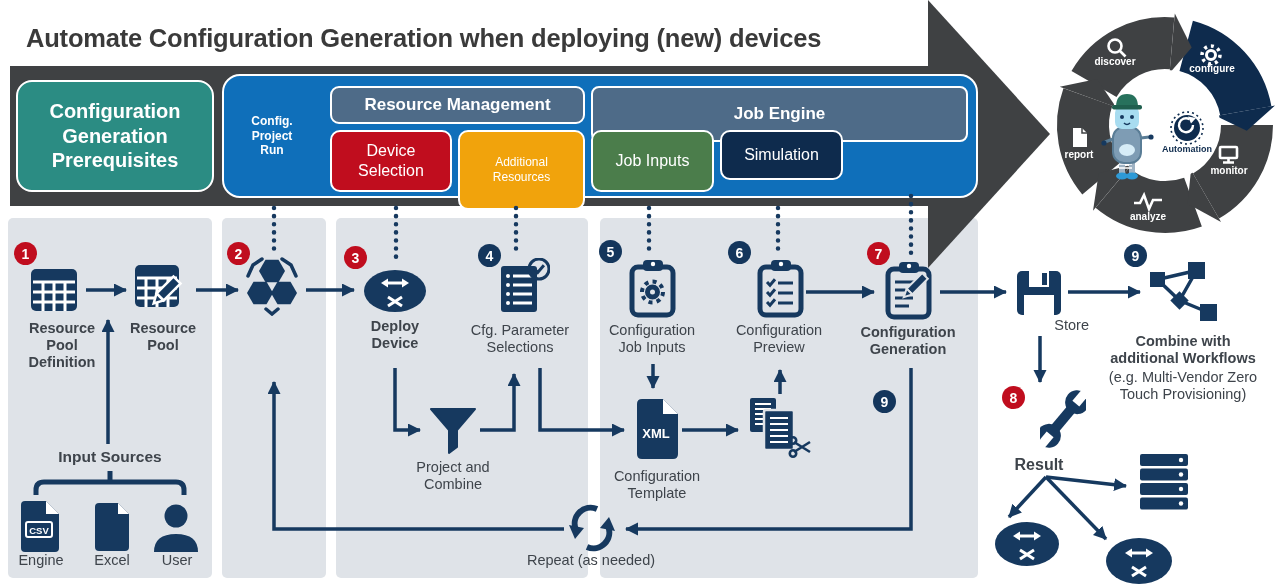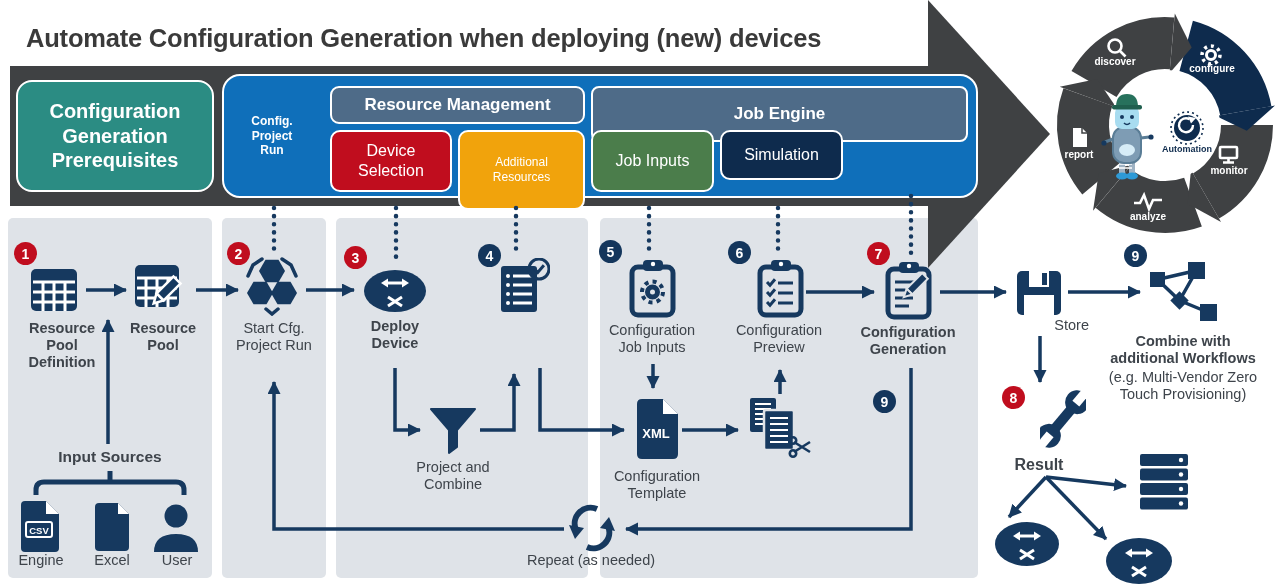--- a/index.html
+++ b/index.html
@@ -300,24 +300,24 @@
     <polygon class="fi" points="3,21 18,24 9,35"></polygon>
     <path class="si" stroke-width="6" d="M21,43 A16,16 0 0 0 42,22"></path>
     <polygon class="fi" points="49,27 34,24 43,13"></polygon>
   </svg>
 
   <div class="lbl b" style="left:2px;top:320px;width:120px;">Resource
 Pool
 Definition</div>
   <div class="lbl b" style="left:103px;top:320px;width:120px;">Resource
 Pool</div>
-  <div class="lbl" style="left:214px;top:320px;width:120px;">Start Cfg.
-Project Run</div>
   <div class="lbl b" style="left:335px;top:318px;width:120px;">Deploy
 Device</div>
+  <div class="lbl" style="left:450px;top:322px;width:140px;">Cfg. Parameter
+Selections</div>
   <div class="lbl" style="left:582px;top:322px;width:140px;">Configuration
 Job Inputs</div>
   <div class="lbl" style="left:709px;top:322px;width:140px;">Configuration
 Preview</div>
   <div class="lbl b" style="left:838px;top:324px;width:140px;">Configuration
 Generation</div>
   <div class="lbl" style="left:989px;top:317px;width:100px;text-align:right;">Store</div>
   <div class="lbl b" style="left:1072px;top:333px;width:222px;">Combine with
 additional Workflows</div>
   <div class="lbl" style="left:1072px;top:369px;width:222px;">(e.g. Multi-Vendor Zero

